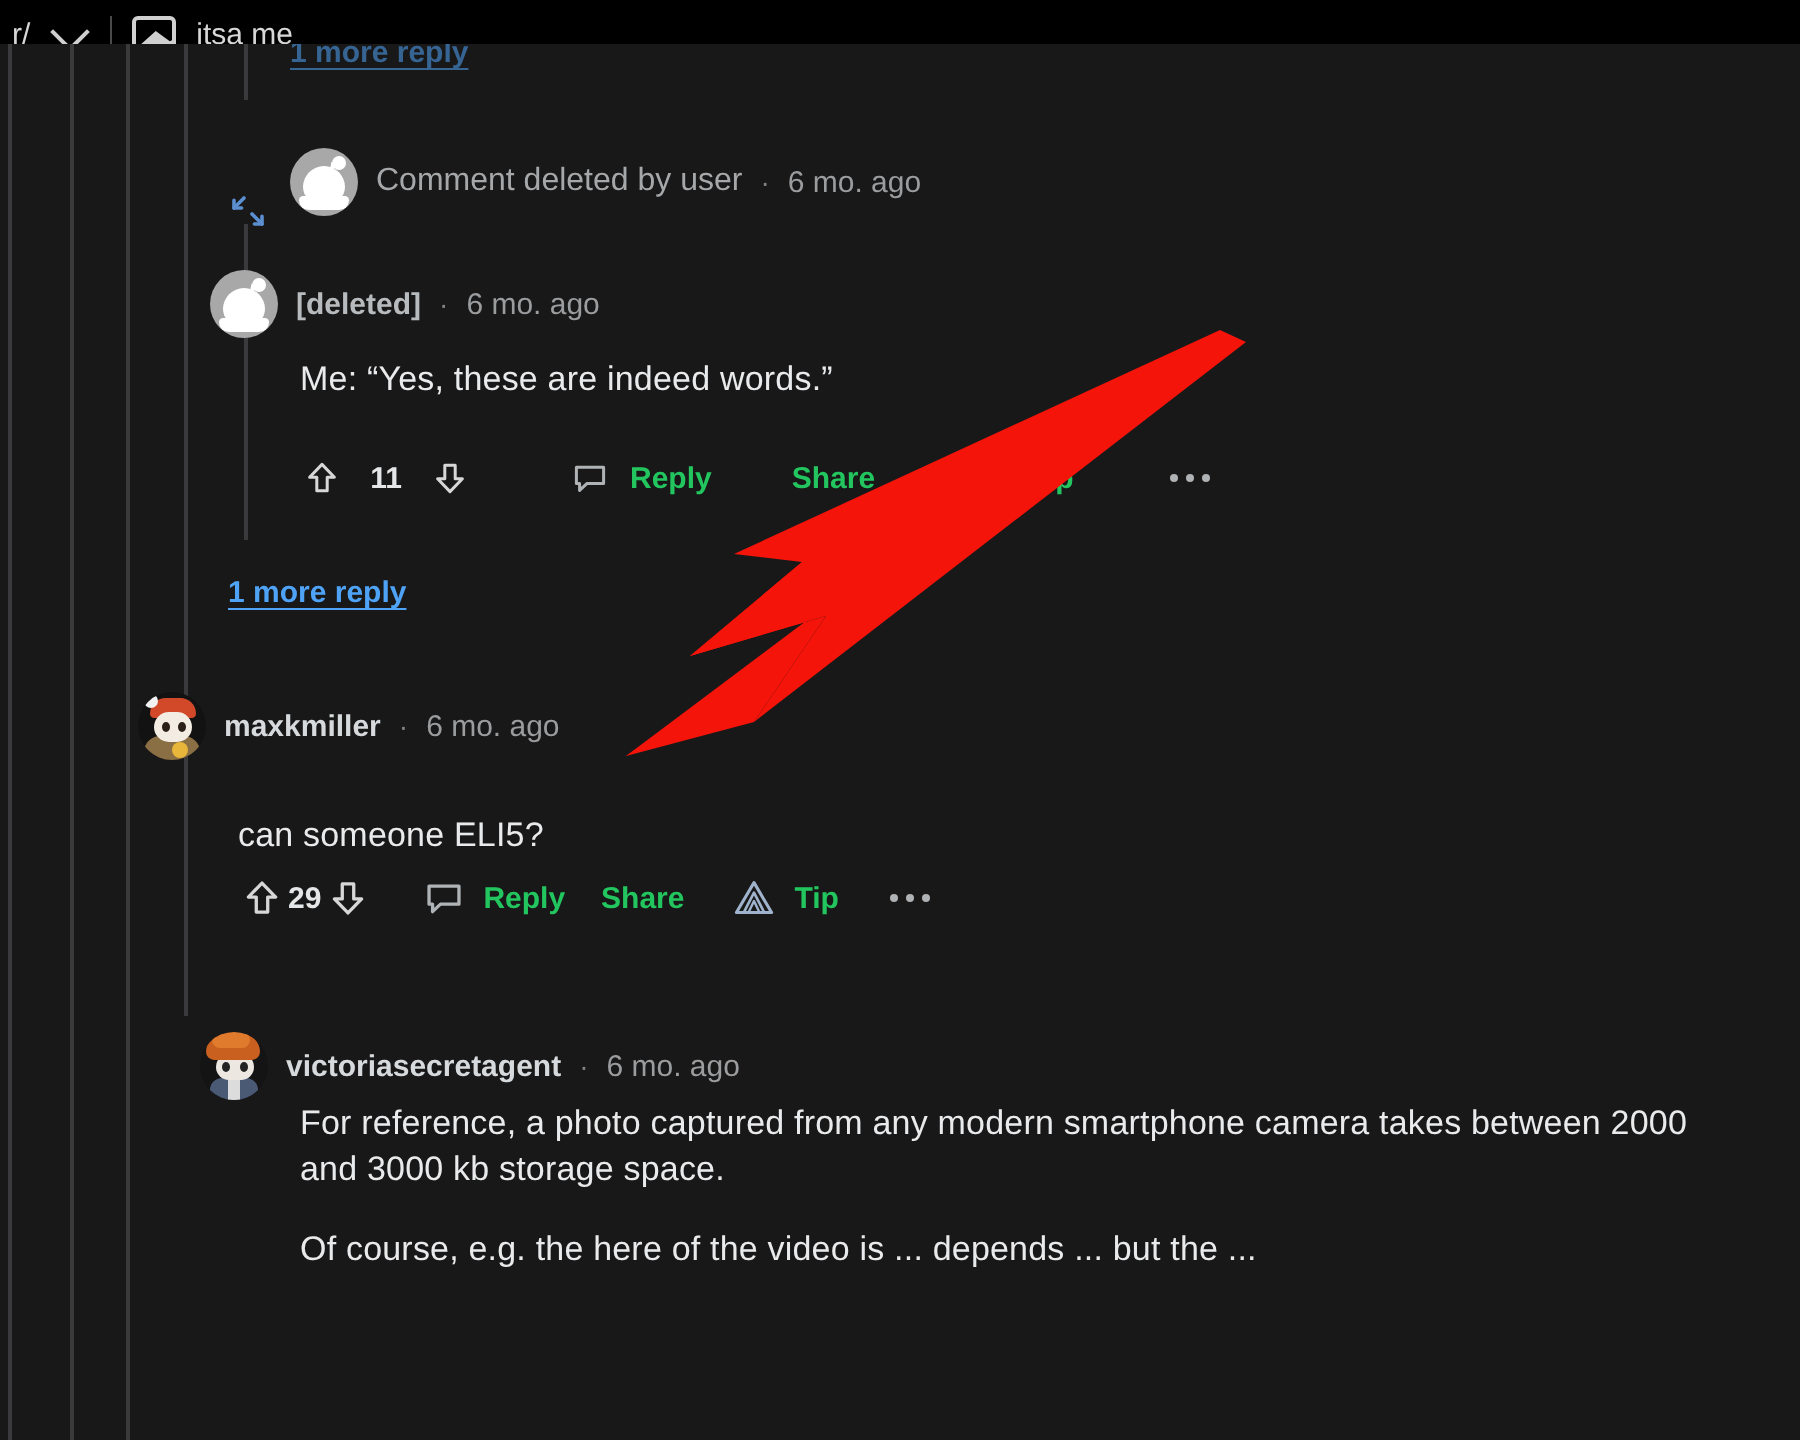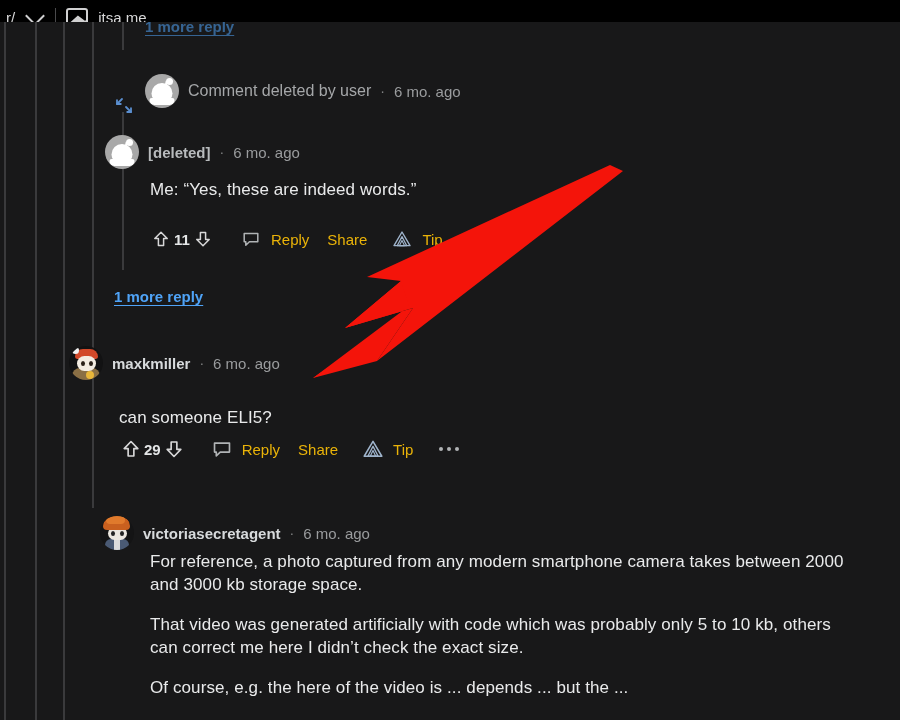--- a/index.html
+++ b/index.html
@@ -286,22 +286,22 @@
   }
   .vote-count {
     font-size: 15px;
     font-weight: bold;
     color: #e4e6e7;
     min-width: 16px;
     text-align: center;
   }
   .act-label {
     font-size: 15px;
-    font-weight: normal;
-    color: #eab308;
+    font-weight: bold;
+    color: #22c55e;
   }
   .arrow-btn, .icon-btn {
     width: 26px; height: 26px;
     display: flex;
     align-items: center;
     justify-content: center;
   }
   .gap-lg { width: 22px; }
   .gap-md { width: 18px; }
   .dots {
@@ -391,21 +391,21 @@
       </div>
       <span class="c-author muted">[deleted]</span>
       <span class="c-dot">·</span>
       <span class="c-time">6 mo. ago</span>
     </div>
 
     <div class="c-body" style="left:150px; top:156px; width:700px;">
       <p>Me: “Yes, these are indeed words.”</p>
     </div>
 
-    <div class="actions" style="left:148px; top:204px;">
+    <div class="actions" style="left:148px; top:204px;gap:11px;">
       <div class="arrow-btn">
         <svg width="20" height="20" viewBox="0 0 20 20" fill="none">
           <path d="M10 3.2 L16.2 9.6 L12.6 9.6 L12.6 16.4 L7.4 16.4 L7.4 9.6 L3.8 9.6 Z" stroke="#d7d7d8" stroke-width="1.5" stroke-linejoin="round"></path>
         </svg>
       </div>
       <span class="vote-count">11</span>
       <div class="arrow-btn">
         <svg width="20" height="20" viewBox="0 0 20 20" fill="none">
           <path d="M10 16.8 L3.8 10.4 L7.4 10.4 L7.4 3.6 L12.6 3.6 L12.6 10.4 L16.2 10.4 Z" stroke="#d7d7d8" stroke-width="1.5" stroke-linejoin="round"></path>
         </svg>
@@ -513,21 +513,20 @@
         <div class="hair"></div>
           <div class="hair2"></div>
       </div>
       <span class="c-author">victoriasecretagent</span>
       <span class="c-dot">·</span>
       <span class="c-time">6 mo. ago</span>
     </div>
 
     <div class="c-body" style="left:150px; top:528px; width:700px;">
       <p>For reference, a photo captured from any modern smartphone camera takes between 2000 and 3000 kb storage space.</p>
-      <p>That video was generated artificially with code which was probably only 5 to 10 kb, others can correct me here I didn’t check the exact size.</p>
       <p>Of course, e.g. the here of the video is ... depends ... but the ...</p>
     </div>
 
   </div>
 
   <div class="red-arrow">
     <svg width="320" height="225" viewBox="0 0 320 225" fill="none">
       <path d="M318 6
                L72 196
                L108 143

